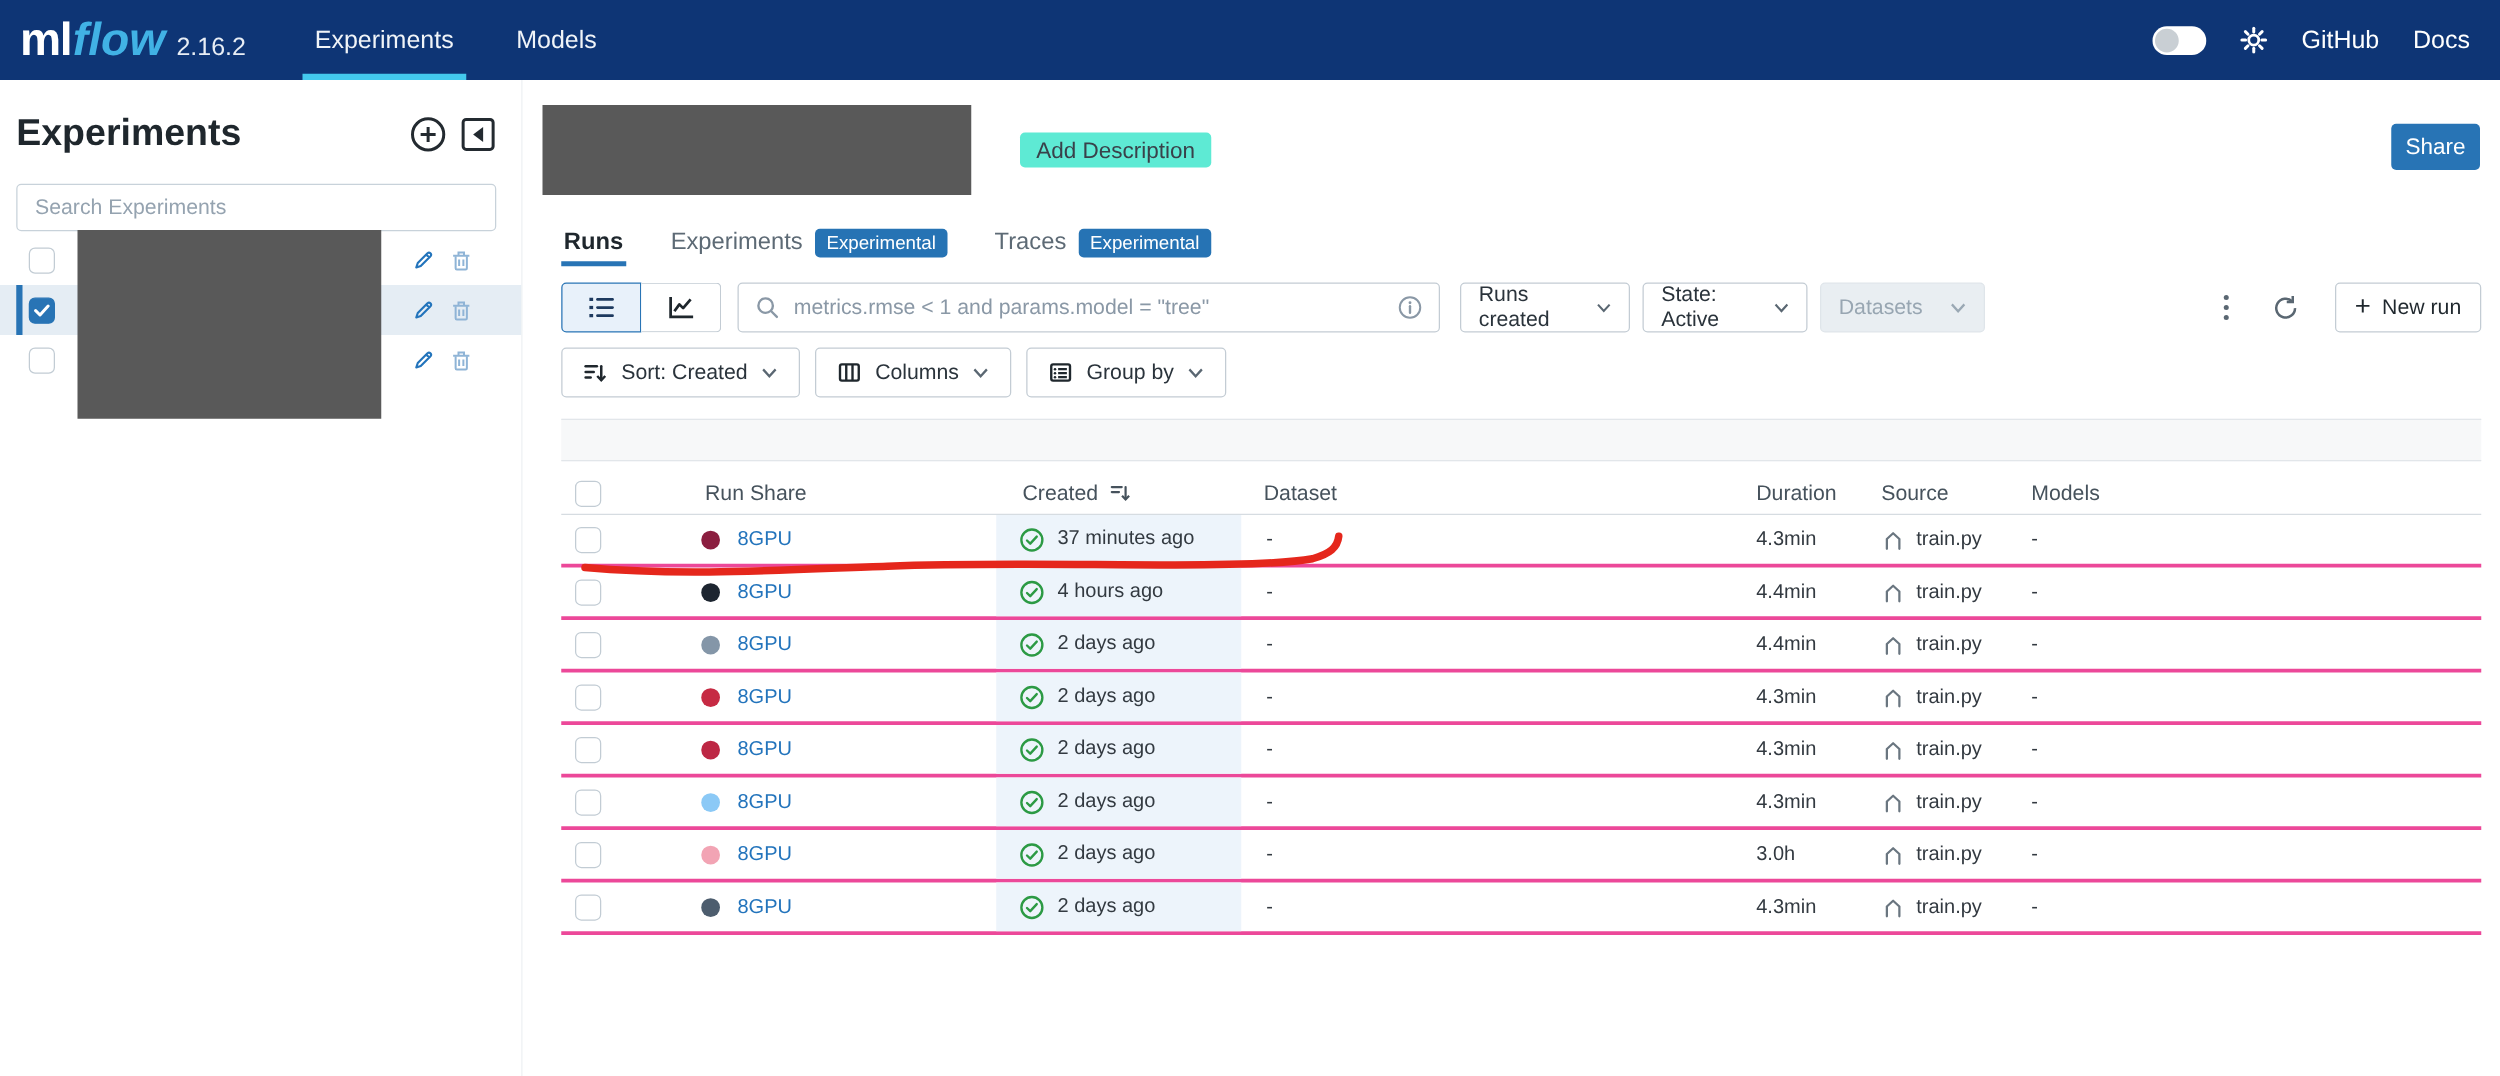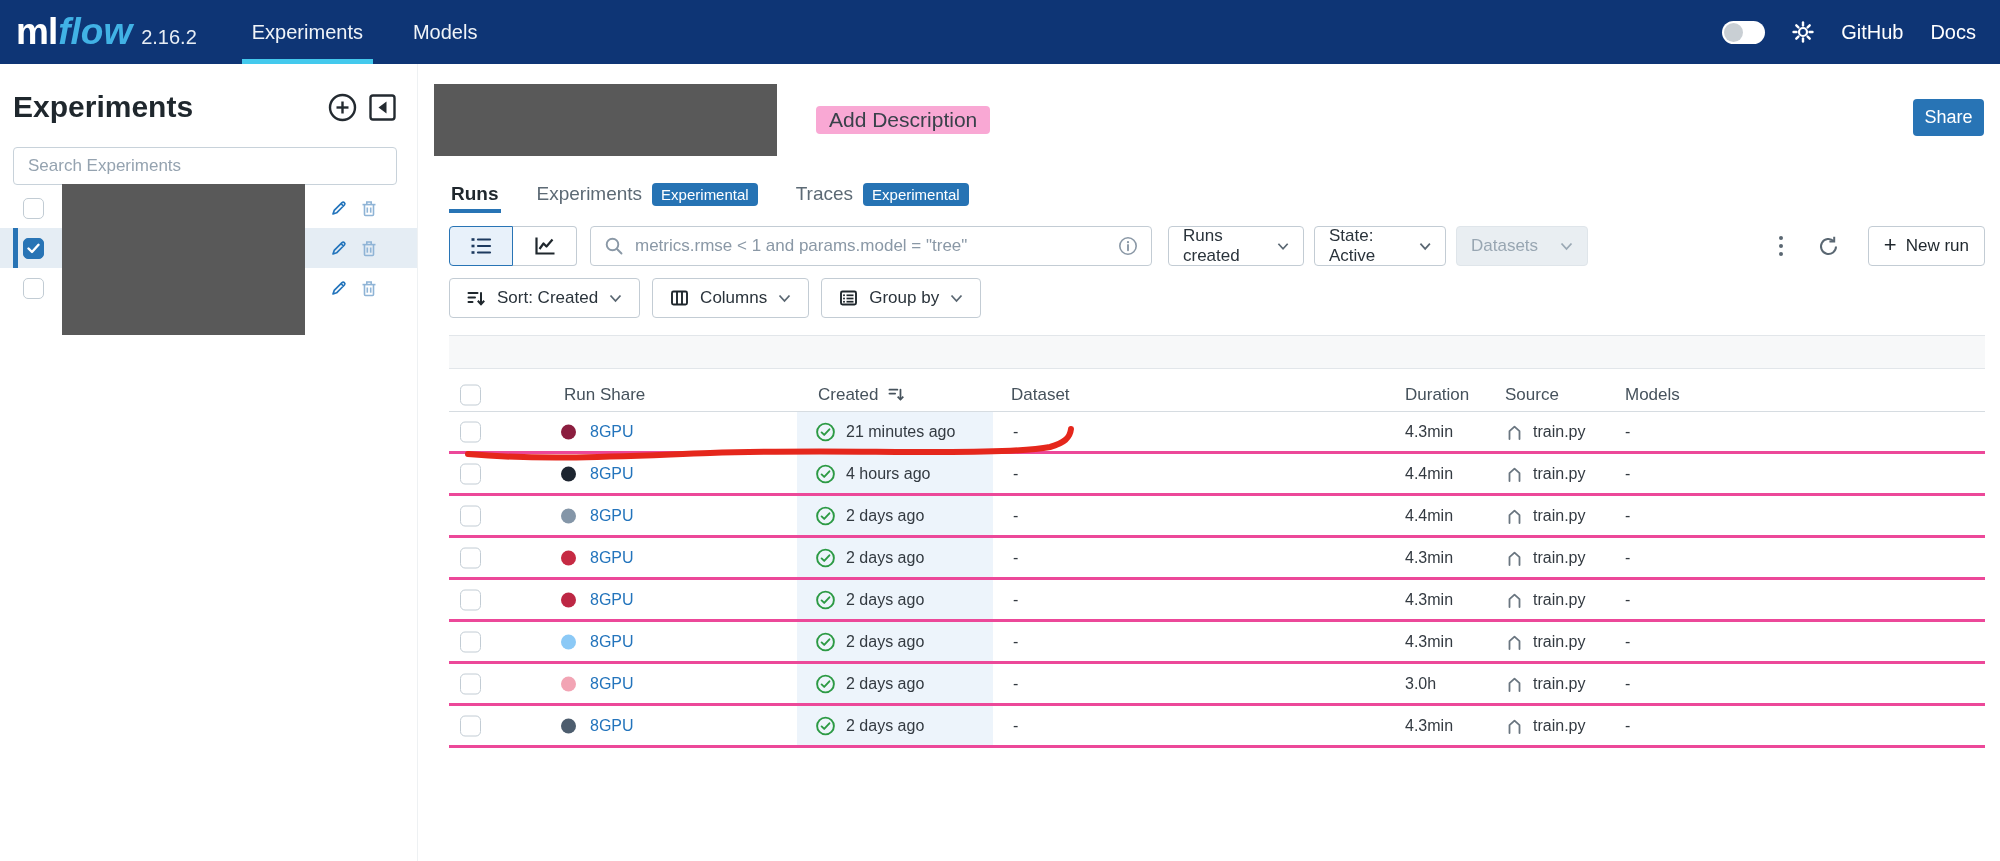--- a/index.html
+++ b/index.html
@@ -46,22 +46,22 @@
   .sb-item.checked .checkbox svg { display:block; }
   .sb-actions { position:absolute; left:330px; display:flex; gap:13px; align-items:center; }
   .sb-actions span { display:flex; cursor:pointer; }
 
   
   .redact { position:absolute; background:#595959; z-index:5; }
   .redact-sb { left:62px; top:184px; width:243px; height:151px; }
   .redact-title { left:434px; top:84px; width:343px; height:72px; }
 
   
-  .add-desc { position:absolute; left:816px; top:106px; height:28px; padding:0 13px; background:#f9a8d4;
-              border-radius:4px; font-size:21px; color:#39414a; display:inline-flex; align-items:center; cursor:pointer; }
+  .add-desc { position:absolute; left:816px; top:106px; height:28px; padding:0 13px; background:#5eead4;
+              border-radius:4px; font-size:18px; color:#39414a; display:inline-flex; align-items:center; cursor:pointer; }
   .share-btn { position:absolute; left:1913px; top:99px; width:71px; height:37px; background:#2874b5; color:#fff;
                border-radius:4px; font-size:18px; display:flex; align-items:center; justify-content:center;
                border:none; cursor:pointer; font-family:"Liberation Sans", sans-serif; }
 
   
   .view-tabs { position:absolute; left:451px; top:179px; display:flex; gap:38px; align-items:center; height:30px; }
   .vtab { display:flex; gap:10px; align-items:center; font-size:19px; color:#5d6a75; cursor:pointer; }
   .vtab .vlabel { position:relative; }
   .vtab.active { color:#1f272d; }
   .vtab.active .vlabel { font-weight:700; }
@@ -420,21 +420,21 @@
   <div class="t-row">
     <span class="created-bg"></span>
     <span class="cell cb checkbox"></span>
     <span class="cell dot" style="background: rgb(139, 30, 63);"></span>
     <a class="cell run-name">8GPU</a>
     <span class="cell created-cell">
       <svg width="21" height="21" viewBox="0 0 21 21">
         <circle cx="10.5" cy="10.5" r="8.4" fill="none" stroke="#2c9a44" stroke-width="1.9"></circle>
         <polyline points="6.6,10.9 9.2,13.4 14.4,7.8" fill="none" stroke="#2c9a44" stroke-width="1.9" stroke-linecap="round" stroke-linejoin="round"></polyline>
       </svg>
-      <span class="created-text">21 minutes ago</span>
+      <span class="created-text">37 minutes ago</span>
     </span>
     <span class="cell c-dataset">-</span>
     <span class="cell c-duration">4.3min</span>
     <span class="cell c-source">
       <svg width="19" height="18" viewBox="0 0 19 18">
         <path d="M4.5 16 V8.2 L9.5 3.6 L14.5 8.2 V16" fill="none" stroke="#6a7680" stroke-width="1.8" stroke-linejoin="round" stroke-linecap="round"></path>
       </svg>
       <span class="source-text">train.py</span>
     </span>
     <span class="cell c-models">-</span>

